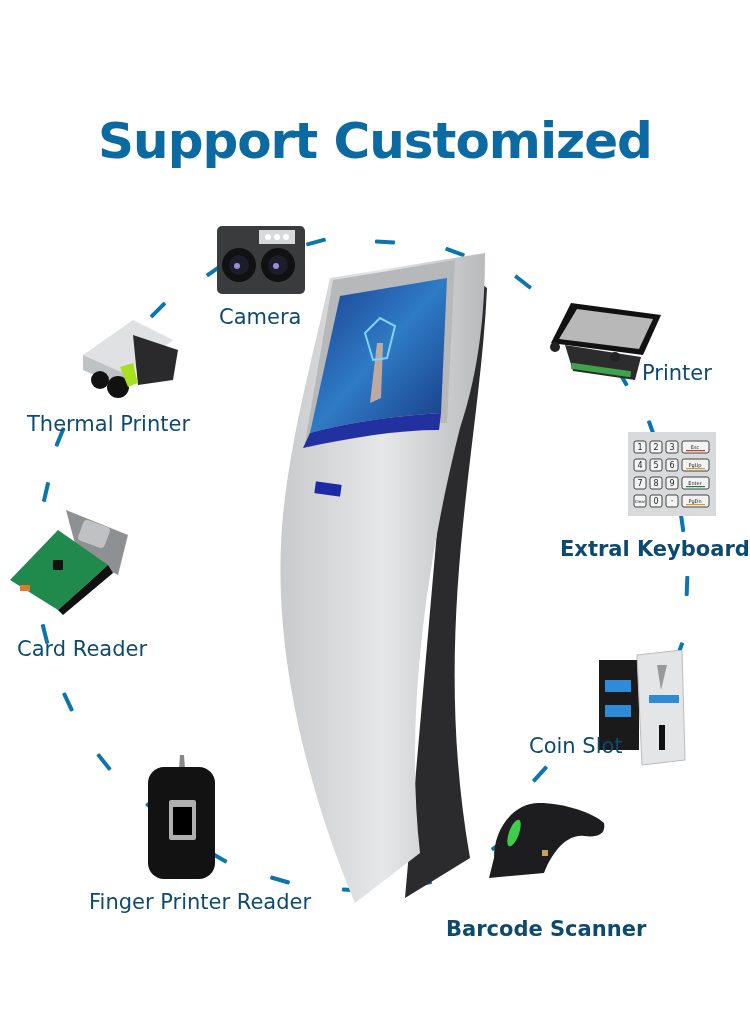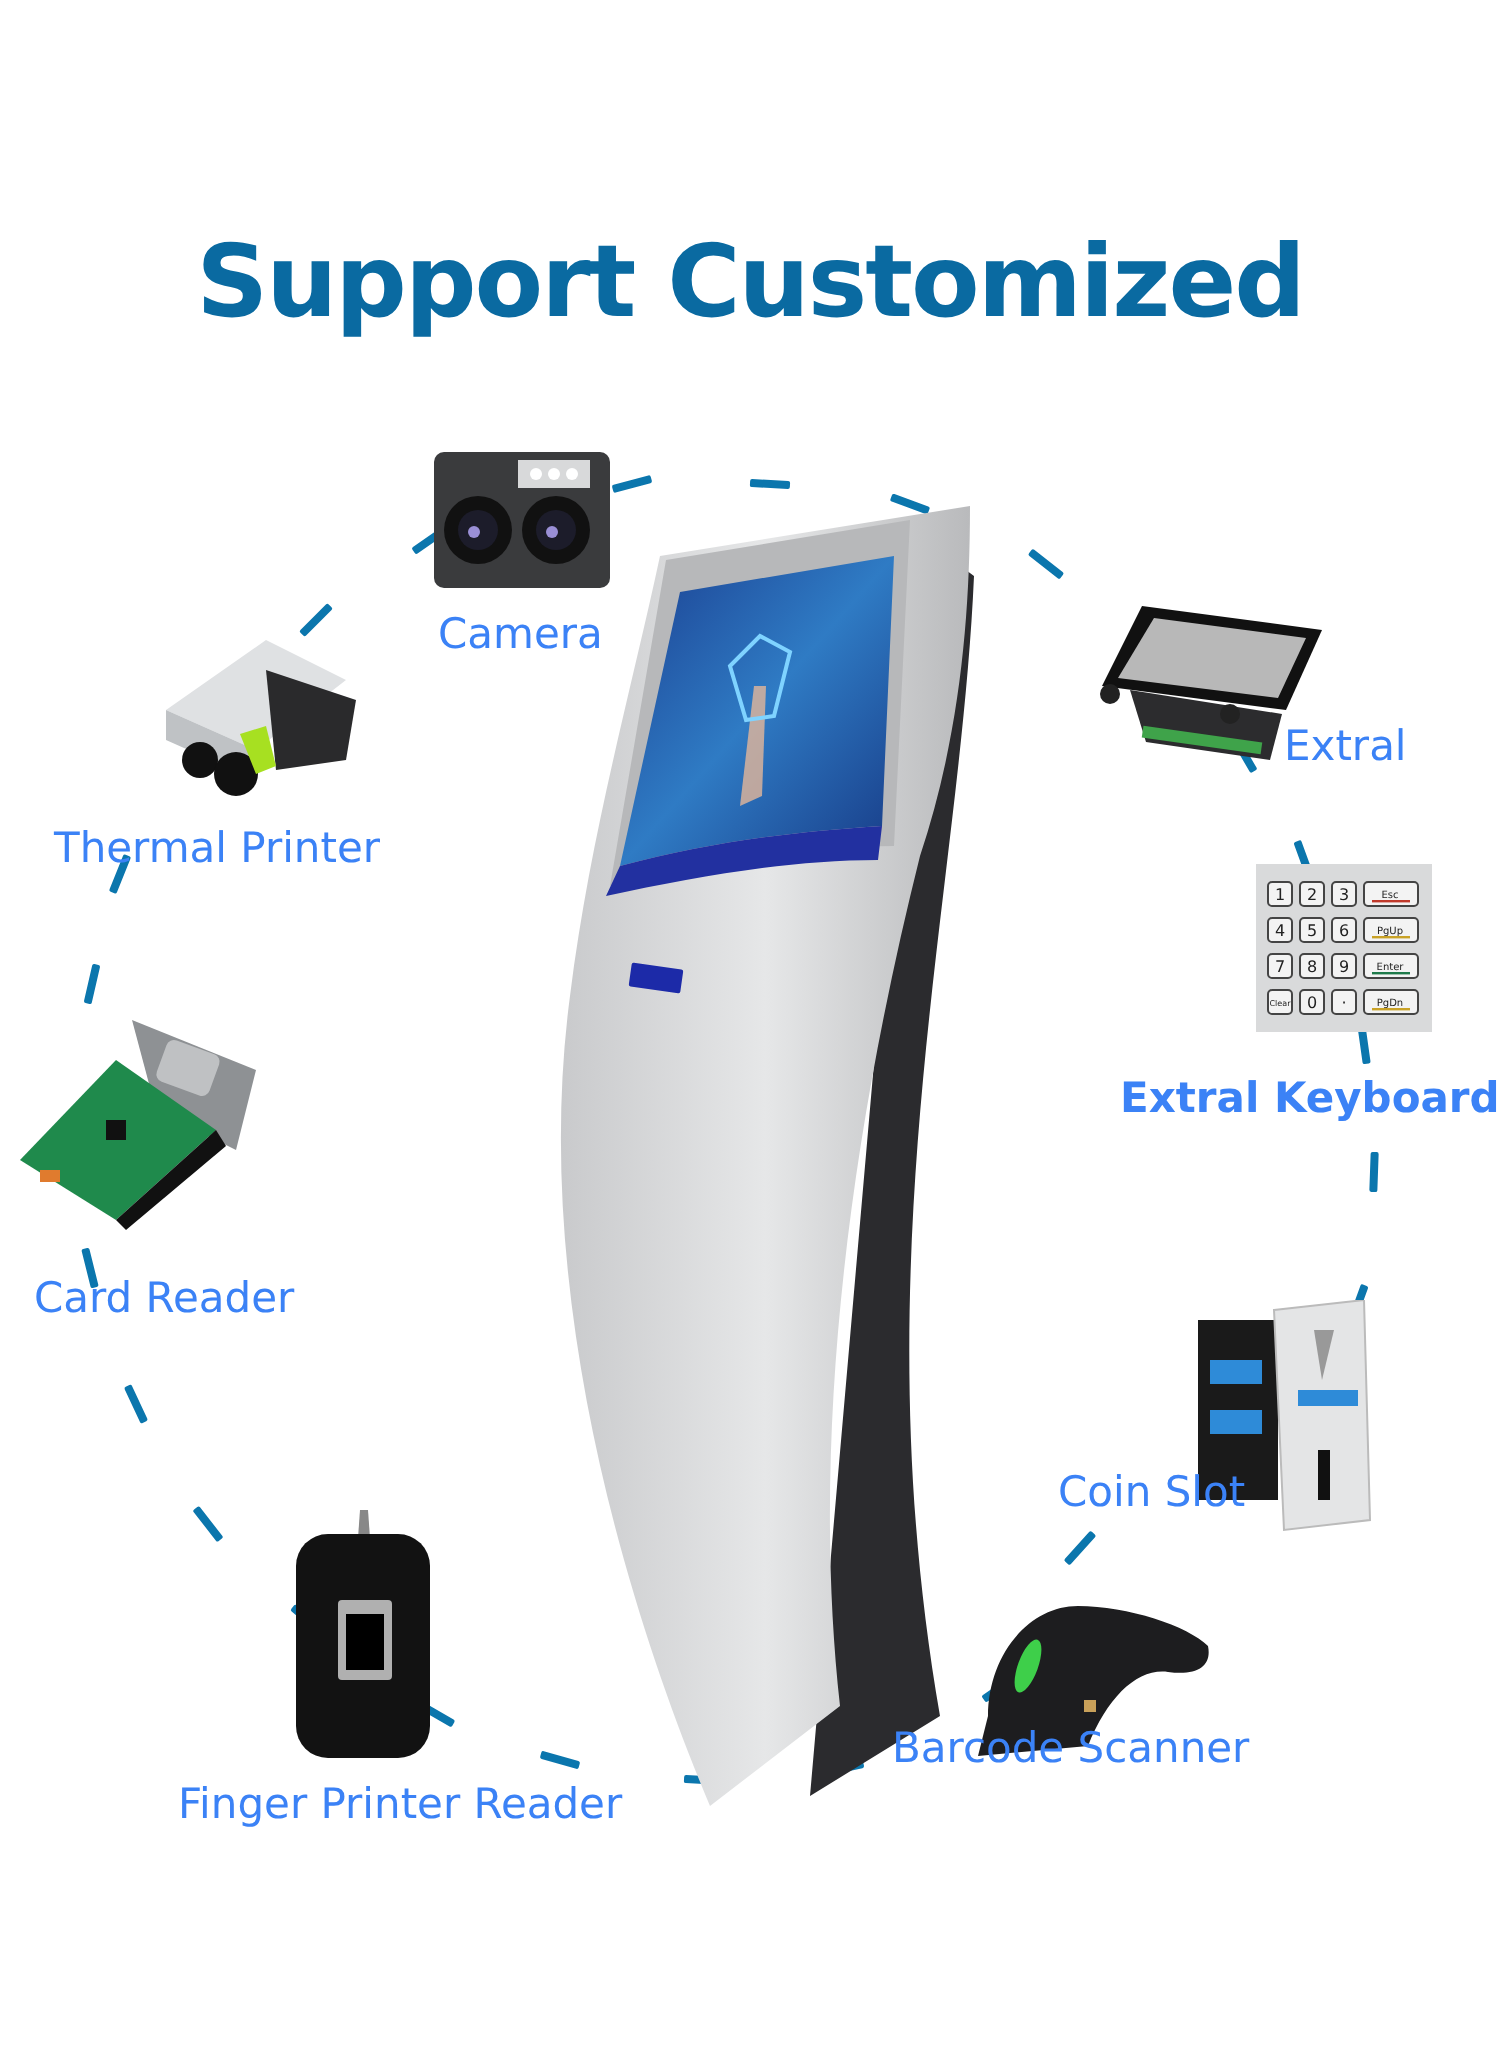--- a/index.html
+++ b/index.html
@@ -1,21 +1,21 @@
 <!DOCTYPE html>
 <html><head>
 <meta charset="utf-8">
 <style>
   html, body { margin:0; padding:0; }
   body { width:750px; height:1030px; background:#ffffff; position:relative; overflow:hidden;
          font-family:"DejaVu Sans","Liberation Sans",sans-serif; }
   .title { position:absolute; left:0; width:750px; top:112px; text-align:center;
            font-family:"DejaVu Sans","Liberation Sans",sans-serif; font-weight:bold;
            font-size:50px; letter-spacing:-1px; color:#0a6aa1; }
-  .label { position:absolute; font-size:21px; color:#3b82f6; white-space:nowrap;
+  .label { position:absolute; font-size:21px; color:#0c4a6e; white-space:nowrap;
            font-family:"DejaVu Sans","Liberation Sans",sans-serif; }
   .dash { position:absolute; width:20px; height:4px; background:#0b76ad; border-radius:1px; }
   .item { position:absolute; }
   svg { display:block; }
 </style>
 </head>
 <body>
 
 <div class="title">Support Customized</div>
 
@@ -96,21 +96,21 @@
 <div class="item" style="left:543px;top:295px;">
   <svg width="125" height="90" viewBox="0 0 125 90">
     <polygon points="28,8 118,20 100,60 8,48" fill="#111"></polygon>
     <polygon points="34,14 110,24 96,54 16,44" fill="#b8b8b8"></polygon>
     <polygon points="22,50 98,62 92,85 30,76" fill="#2c2c2e"></polygon>
     <rect x="28" y="72" width="60" height="6" fill="#3fa34a" transform="rotate(8 58 75)"></rect>
     <circle cx="12" cy="52" r="5" fill="#222"></circle>
       <circle cx="72" cy="62" r="5" fill="#222"></circle>
   </svg>
 </div>
-<div class="label" style="left:642px;top:361px;">Extral</div>
+<div class="label" style="left:642px;top:361px;">Printer</div>
 
 <div class="item" style="left:78px;top:305px;">
   <svg width="110" height="95" viewBox="0 0 110 95">
     <polygon points="5,50 55,15 95,35 50,70" fill="#dfe1e3"></polygon>
     <polygon points="55,30 100,45 95,75 60,80" fill="#2a2a2c"></polygon>
     <polygon points="5,50 50,70 50,85 5,65" fill="#bfc2c5"></polygon>
     <circle cx="22" cy="75" r="9" fill="#111"></circle>
       <circle cx="40" cy="82" r="11" fill="#111"></circle>
     <polygon points="42,62 55,58 60,78 50,82" fill="#a7e021"></polygon>
   </svg>
@@ -199,13 +199,13 @@
 </div>
 <div class="label" style="left:89px;top:890px;">Finger Printer Reader</div>
 
 <div class="item" style="left:484px;top:798px;">
   <svg width="125" height="85" viewBox="0 0 125 85">
     <path d="M10 60 C10 30 30 5 55 5 C80 5 110 15 120 25 C122 35 115 40 100 38 C85 36 70 50 60 75 L5 80 Z" fill="#1d1d1f"></path>
     <ellipse cx="30" cy="35" rx="5" ry="14" fill="#3ecf4a" transform="rotate(20 30 35)"></ellipse>
     <rect x="58" y="52" width="6" height="6" fill="#c9a15a"></rect>
   </svg>
 </div>
-<div class="label" style="left:446px;top:862px;">Barcode Scanner</div>
+<div class="label" style="left:446px;top:917px;font-weight:bold;">Barcode Scanner</div>
 
 </body></html>

